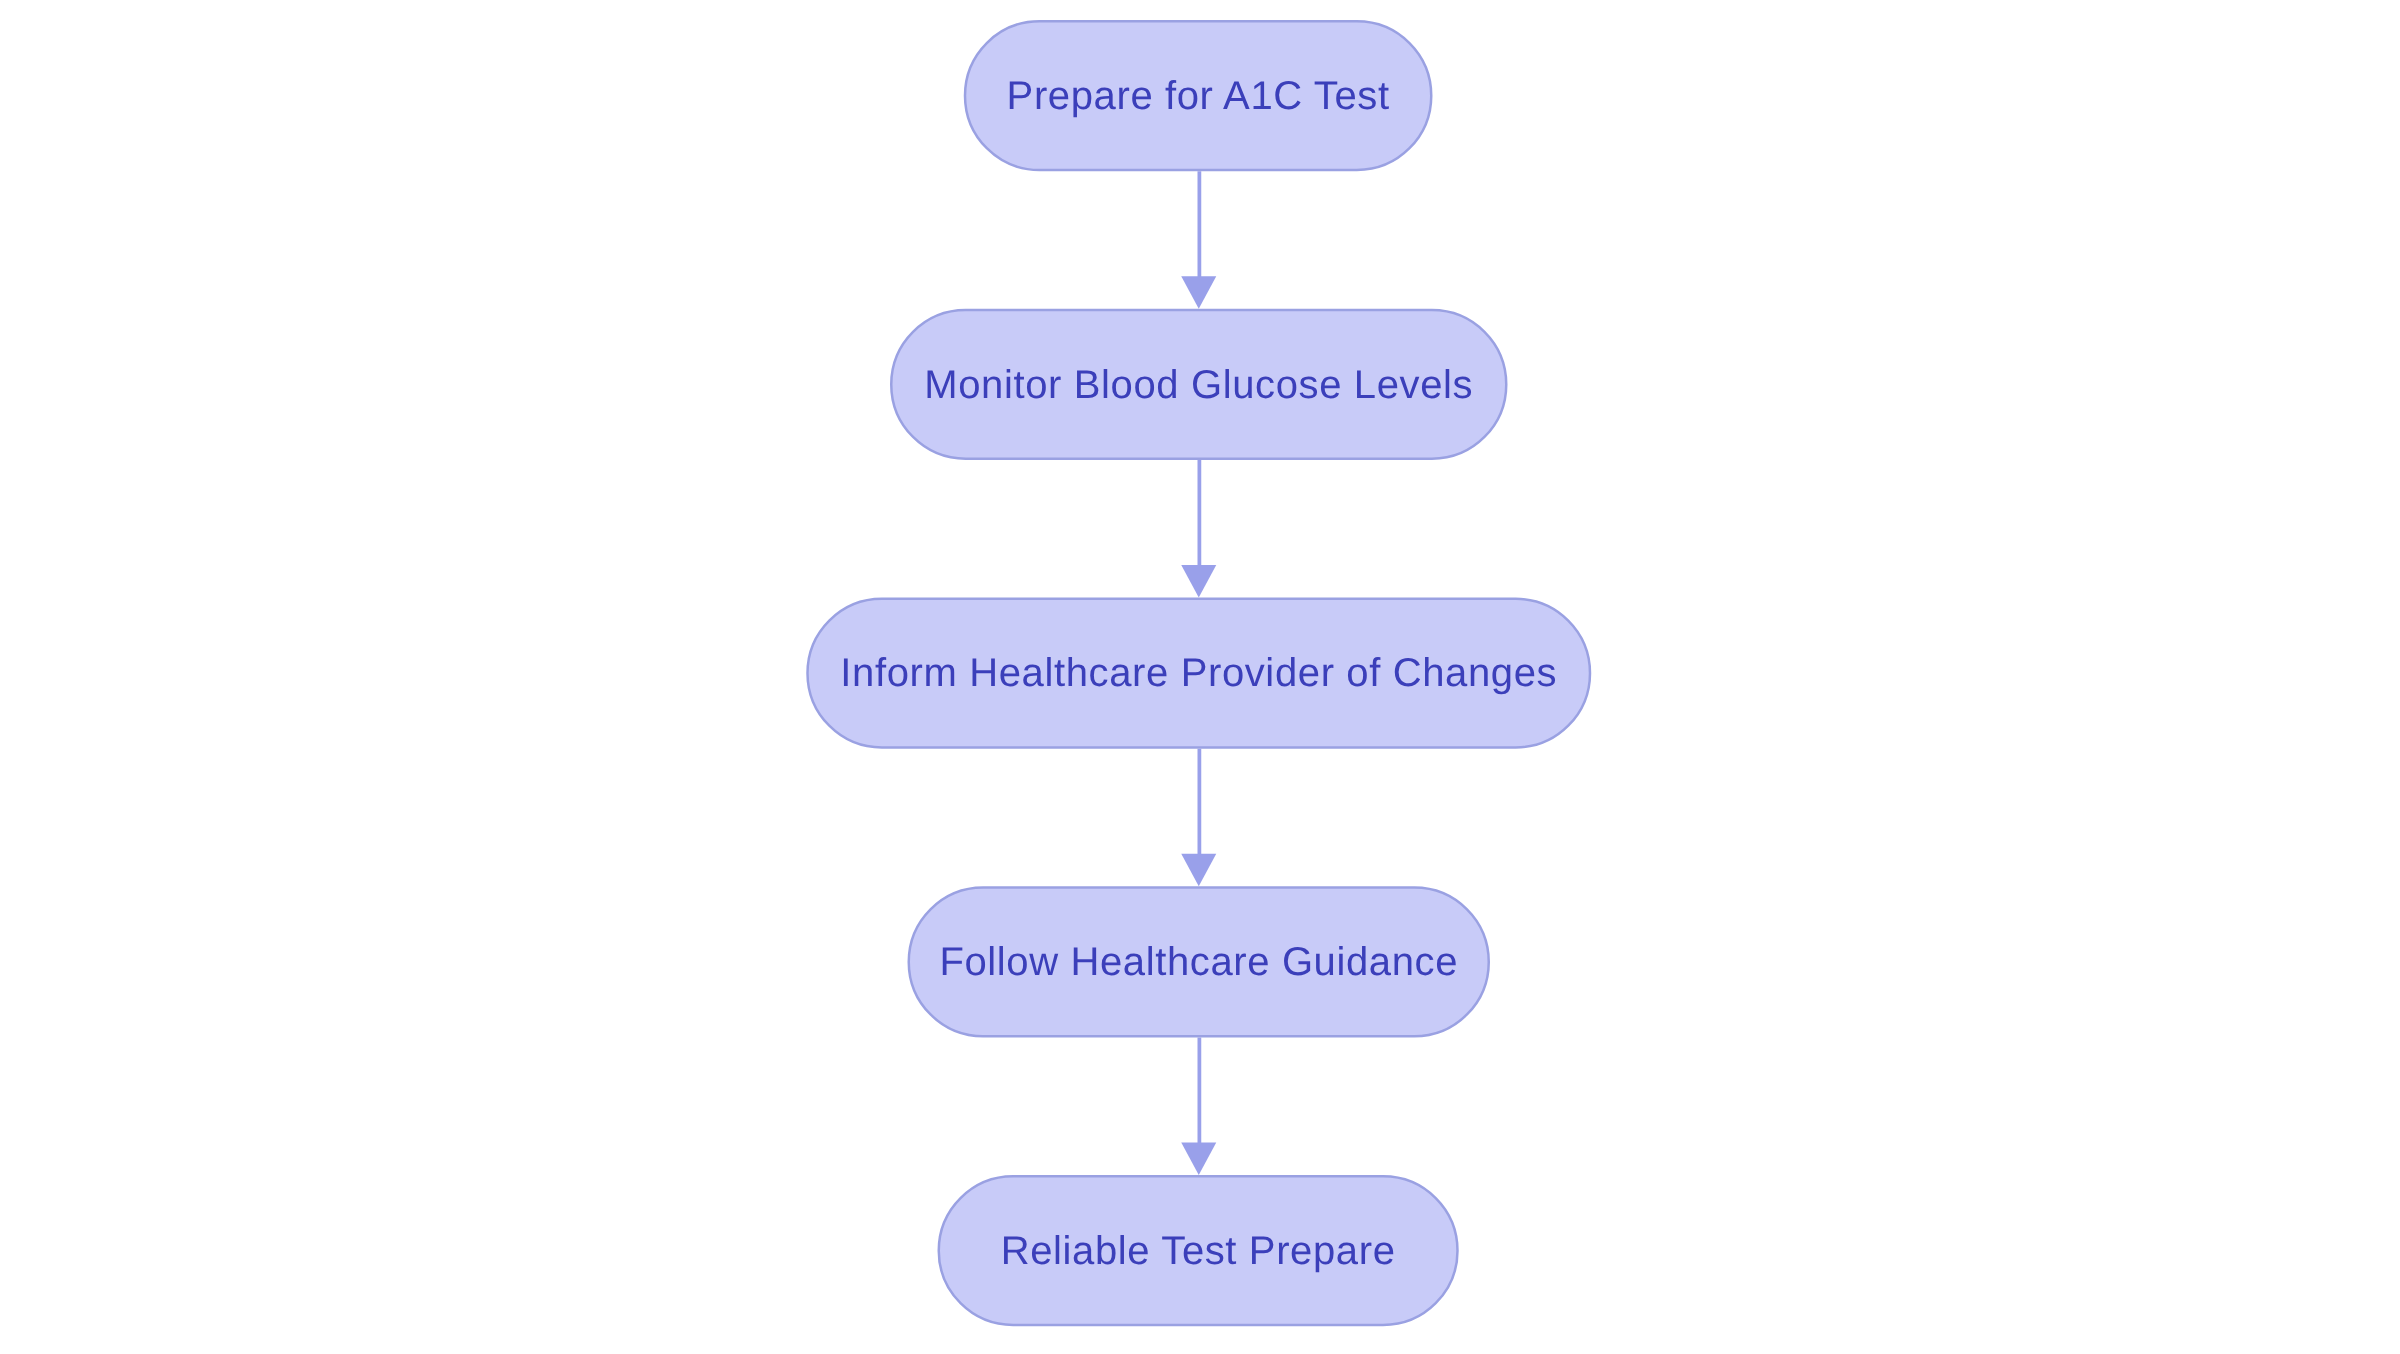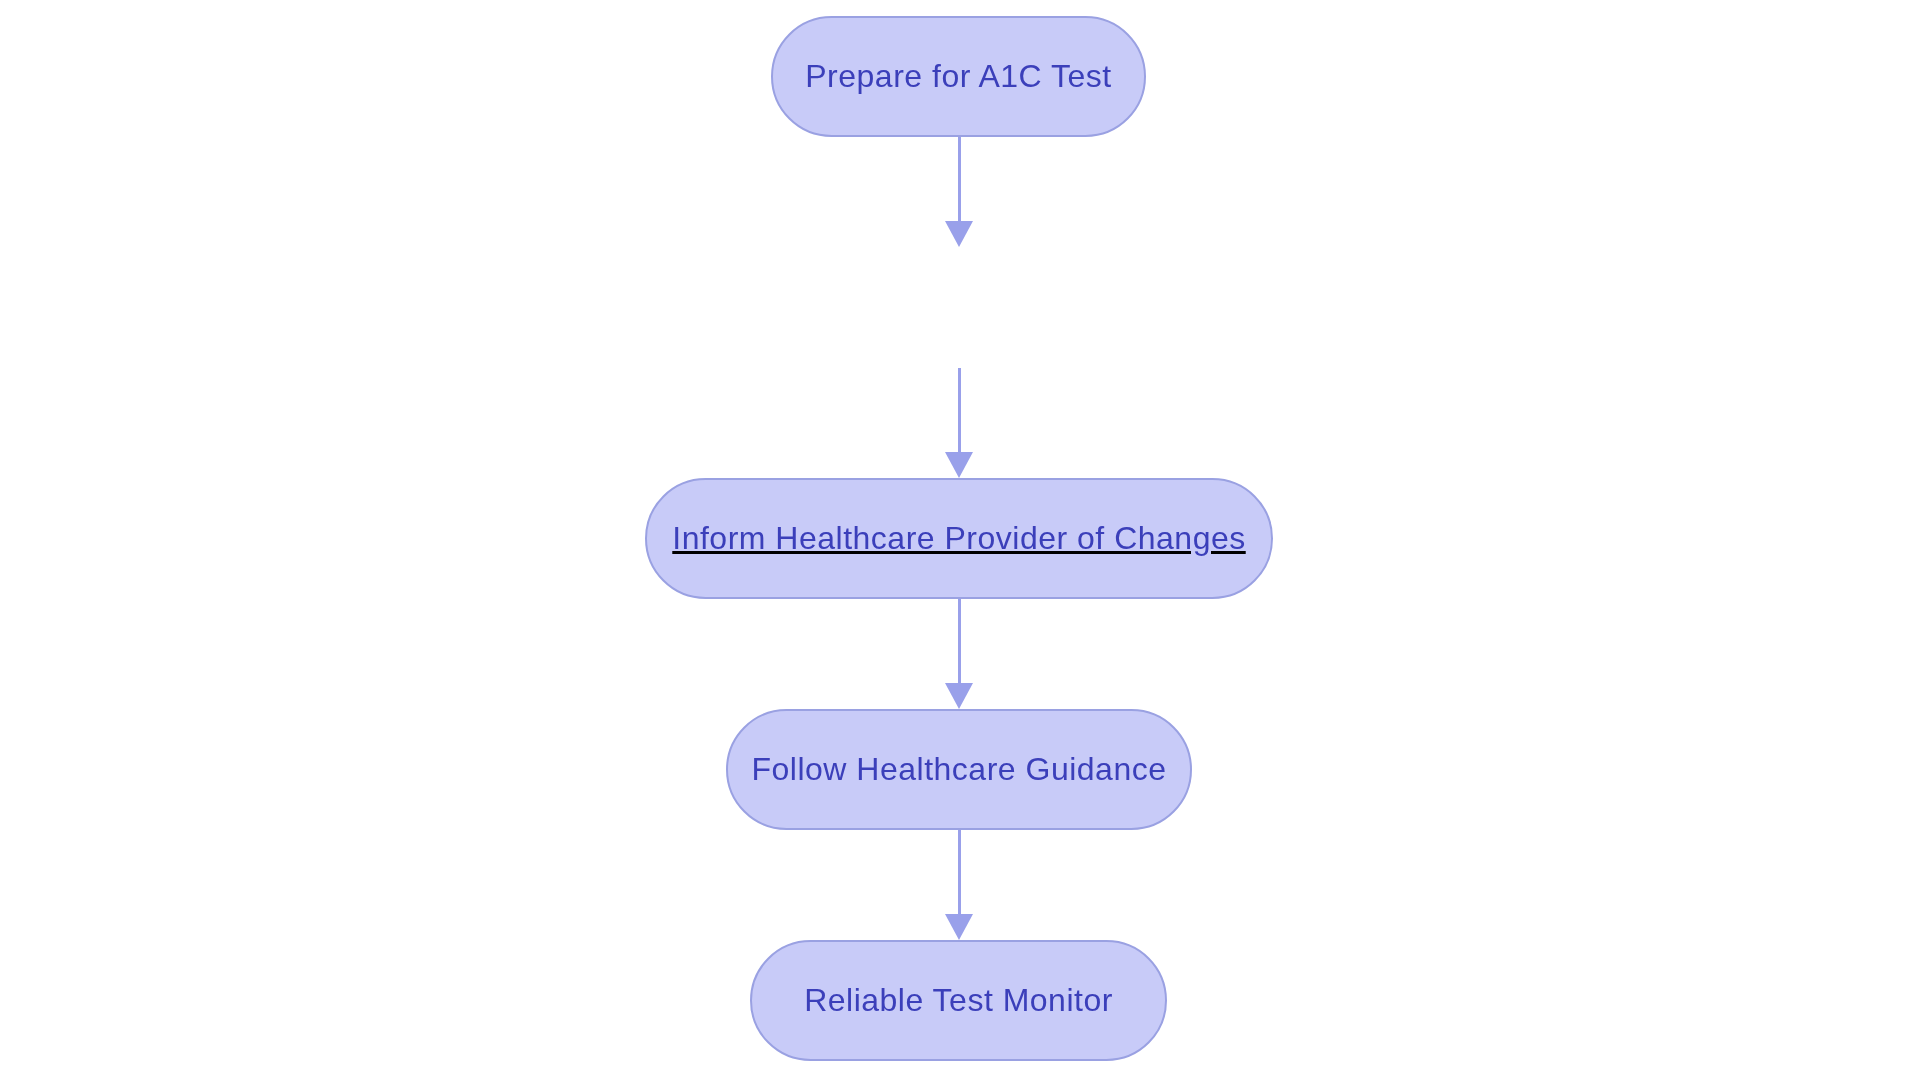--- a/index.html
+++ b/index.html
@@ -60,41 +60,44 @@
 
   <div class="node" style="left:771px; top:16px; width:375px;">
     <span class="node-label">Prepare for A1C Test</span>
   </div>
 
   <div class="arrow" style="left:944px; top:137px; height:110px;">
     <div class="arrow-line"></div>
     <div class="arrow-head"></div>
   </div>
 
+  <div class="node" style="left:712px; top:247px; width:494px;">
+    <span class="node-label">Monitor Blood Glucose Levels</span>
+  </div>
 
   <div class="arrow" style="left:944px; top:368px; height:110px;">
     <div class="arrow-line"></div>
     <div class="arrow-head"></div>
   </div>
 
-  <div class="node" style="left:645px; top:478px; width:628px;text-decoration:underline;">
+  <div class="node" style="left:645px; top:478px; width:628px;">
     <span class="node-label">Inform Healthcare Provider of Changes</span>
   </div>
 
   <div class="arrow" style="left:944px; top:599px; height:110px;">
     <div class="arrow-line"></div>
     <div class="arrow-head"></div>
   </div>
 
   <div class="node" style="left:726px; top:709px; width:466px;">
     <span class="node-label">Follow Healthcare Guidance</span>
   </div>
 
   <div class="arrow" style="left:944px; top:830px; height:110px;">
     <div class="arrow-line"></div>
     <div class="arrow-head"></div>
   </div>
 
   <div class="node" style="left:750px; top:940px; width:417px;">
-    <span class="node-label">Reliable Test Monitor</span>
+    <span class="node-label">Reliable Test Prepare</span>
   </div>
 
 </div>
 
 </body></html>

